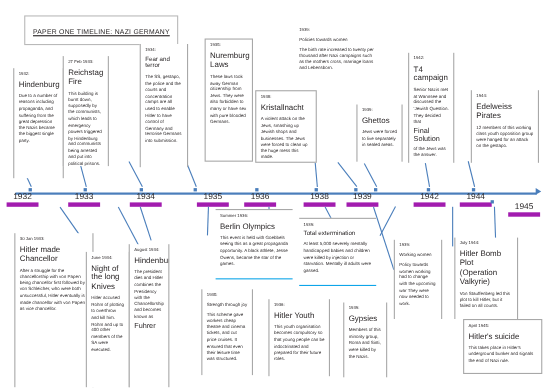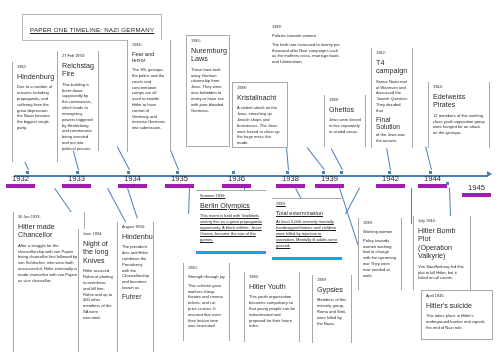--- a/index.html
+++ b/index.html
@@ -46,21 +46,21 @@
   
   .card{
     position:absolute;background:#ffffff;
     border:1px solid #a8a8a8;
     box-sizing:border-box;
     padding:3px 4px 4px 4px;
     overflow:hidden;
   }
   .card.nb{border:none;}
   .card.lr{border-left:1px solid #a8a8a8;border-right:1px solid #a8a8a8;border-top:none;border-bottom:none;}
-  .card.tb{border-top:1px solid #a8a8a8;border-bottom:3px solid #0ea5e9;border-left:none;border-right:none;text-decoration:underline;}
+  .card.tb{border-top:1px solid #a8a8a8;border-bottom:1px solid #0ea5e9;border-left:none;border-right:none;}
   .date{font-size:3.9px;color:#231f20;margin:0 0 3px 0;line-height:1.25;}
   .hd{font-size:7.2px;color:#231f20;margin:0 0 3px 0;line-height:1.18;font-weight:400;}
   .hd.sm{font-size:5.6px;}
   .bd{font-size:4.1px;color:#231f20;line-height:1.42;margin:0;}
   .bd .emph{font-size:6.6px;display:block;margin:2px 0 1px 0;line-height:1.15;}
 </style>
 </head>
 <body>
 
 <div id="canvas">
@@ -68,21 +68,21 @@
   <div class="title-box">
     <span>PAPER ONE TIMELINE: NAZI GERMANY</span>
   </div>
 
   <div class="axis"></div>
   <div class="axis-arrow"></div>
 
   <div class="yr" style="left:6px;top:174px;">1932</div>
   <div class="yr" style="left:62px;top:174px;">1933</div>
   <div class="yr" style="left:118px;top:174px;">1934</div>
-  <div class="yr" style="left:165px;top:174px;">1935</div>
+  <div class="yr" style="left:179px;top:174px;">1935</div>
   <div class="yr" style="left:222px;top:174px;">1936</div>
   <div class="yr" style="left:276px;top:174px;">1938</div>
   <div class="yr" style="left:315px;top:174px;">1939</div>
   <div class="yr" style="left:376px;top:174px;">1942</div>
   <div class="yr" style="left:418px;top:174px;">1944</div>
   <div class="yr" style="left:462px;top:183px;">1945</div>
 
   <div class="node" style="left:26px;top:171px;"></div>
   <div class="node" style="left:76px;top:171px;"></div>
   <div class="node" style="left:127px;top:171px;"></div>

